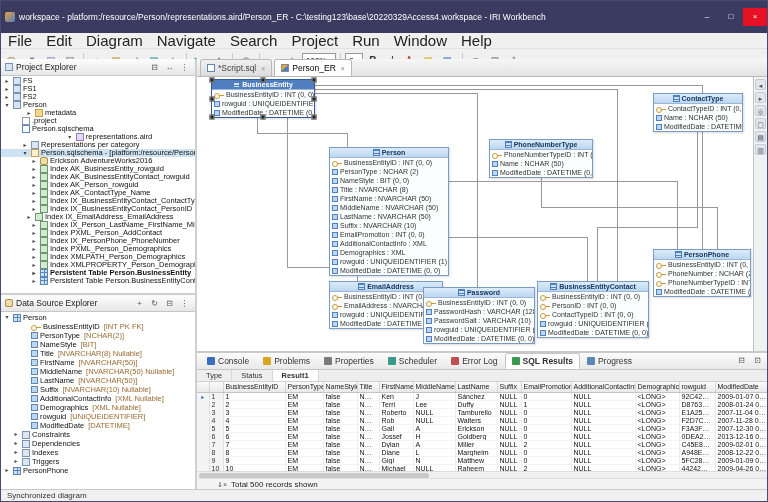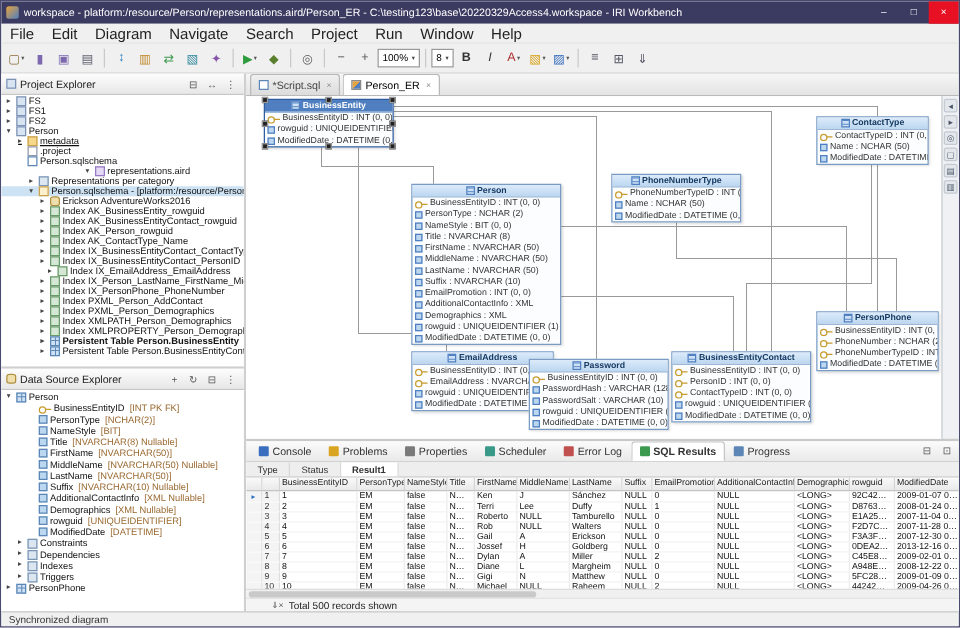--- a/index.html
+++ b/index.html
@@ -2,28 +2,28 @@
 <html><head>
 <meta charset="utf-8">
 <style>
   * { margin:0; padding:0; box-sizing:border-box; }
   body {
     width:768px; height:502px; overflow:hidden; position:relative;
     font-family:"Liberation Sans", sans-serif; background:#f0f0f0;
     border:1px solid #4a4a6e;
   }
   
-  .titlebar { height:18px; background:#3b3a60; color:#fff; display:flex; align-items:center; padding-left:4px; gap:4px; }
+  .titlebar { height:32px; background:#3b3a60; color:#fff; display:flex; align-items:center; padding-left:4px; gap:4px; }
   .app-icon { width:10px; height:10px; background:linear-gradient(135deg,#e8a33d,#4f7fc0); border-radius:2px; flex:none; }
   .title-text { font-size:8.5px; white-space:nowrap; overflow:hidden; text-overflow:ellipsis; flex:1; }
   .win-btns { display:flex; flex:none; }
   .win-btn { width:24px; height:18px; text-align:center; line-height:18px; font-size:8px; color:#fff; }
   .win-btn.close { background:#e81123; }
   
-  .menubar { height:16px; background:#f0f0f0; border-bottom:1px solid #e2e2e2; display:flex; align-items:center; font-size:12px; color:#222; }
+  .menubar { height:16px; background:#f0f0f0; border-bottom:1px solid #e2e2e2; display:flex; align-items:center; font-size:15px; color:#222; }
   .menu-item { padding:0 7px; line-height:16px; }
   .toolbar { height:24px; background:#f0f0f0; border-bottom:1px solid #cfcfcf; display:flex; align-items:center; padding:0 3px; gap:1px; }
   .tool-btn { min-width:18px; height:18px; display:flex; align-items:center; justify-content:center; font-size:10px; border:1px solid transparent; border-radius:2px; position:relative; }
   .tool-arrow { font-size:5px; color:#555; margin-left:1px; }
   .tool-sep { width:1px; height:15px; background:#c9c9c9; margin:0 3px; flex:none; }
   .tool-combo { height:15px; border:1px solid #9a9a9a; background:#fff; font-size:8px; display:flex; align-items:center; gap:3px; padding:0 3px; }
   .tool-combo .ca { font-size:5px; color:#444; }
   
   .main { position:absolute; top:58px; left:0; right:0; bottom:12px; display:flex; background:#e8e8e8; }
   .left-col { width:196px; flex:none; display:flex; flex-direction:column; border-right:2px solid #cfcfcf; background:#fff; }
@@ -246,21 +246,21 @@
           <div class="tree-row" style="padding-left: 2px;">
             <span class="tw">▸</span>
             <span class="ic ic-project"></span>
             <span class="tl">FS2</span>
           </div>
           <div class="tree-row" style="padding-left: 2px;">
             <span class="tw">▾</span>
             <span class="ic ic-project"></span>
             <span class="tl">Person</span>
           </div>
-          <div class="tree-row" style="padding-left: 11px; text-decoration: underline;">
+          <div class="tree-row" style="padding-left: 24px;">
             <span class="tw">▸</span>
             <span class="ic ic-folder"></span>
             <span class="tl">metadata</span>
           </div>
           <div class="tree-row" style="padding-left: 11px;">
             <span class="tw"></span>
             <span class="ic ic-file"></span>
             <span class="tl">.project</span>
           </div>
           <div class="tree-row" style="padding-left: 11px;">
@@ -311,39 +311,39 @@
           <div class="tree-row" style="padding-left: 29px;">
             <span class="tw">▸</span>
             <span class="ic ic-idx"></span>
             <span class="tl">Index IX_BusinessEntityContact_ContactTypeID</span>
           </div>
           <div class="tree-row" style="padding-left: 29px;">
             <span class="tw">▸</span>
             <span class="ic ic-idx"></span>
             <span class="tl">Index IX_BusinessEntityContact_PersonID</span>
           </div>
-          <div class="tree-row" style="padding-left: 35px;">
+          <div class="tree-row" style="padding-left: 24px;">
             <span class="tw">▸</span>
             <span class="ic ic-idx"></span>
             <span class="tl">Index IX_EmailAddress_EmailAddress</span>
           </div>
           <div class="tree-row" style="padding-left: 29px;">
             <span class="tw">▸</span>
             <span class="ic ic-idx"></span>
             <span class="tl">Index IX_Person_LastName_FirstName_MiddleName</span>
           </div>
           <div class="tree-row" style="padding-left: 29px;">
             <span class="tw">▸</span>
             <span class="ic ic-idx"></span>
+            <span class="tl">Index PXML_Person_AddContact</span>
+          </div>
+          <div class="tree-row" style="padding-left: 29px;">
+            <span class="tw">▸</span>
+            <span class="ic ic-idx"></span>
             <span class="tl">Index IX_PersonPhone_PhoneNumber</span>
-          </div>
-          <div class="tree-row" style="padding-left: 29px;">
-            <span class="tw">▸</span>
-            <span class="ic ic-idx"></span>
-            <span class="tl">Index PXML_Person_AddContact</span>
           </div>
           <div class="tree-row" style="padding-left: 29px;">
             <span class="tw">▸</span>
             <span class="ic ic-idx"></span>
             <span class="tl">Index PXML_Person_Demographics</span>
           </div>
           <div class="tree-row" style="padding-left: 29px;">
             <span class="tw">▸</span>
             <span class="ic ic-idx"></span>
             <span class="tl">Index XMLPATH_Person_Demographics</span>

